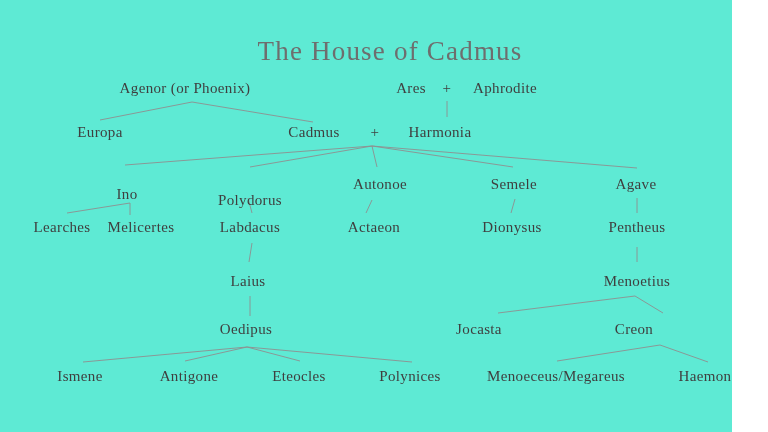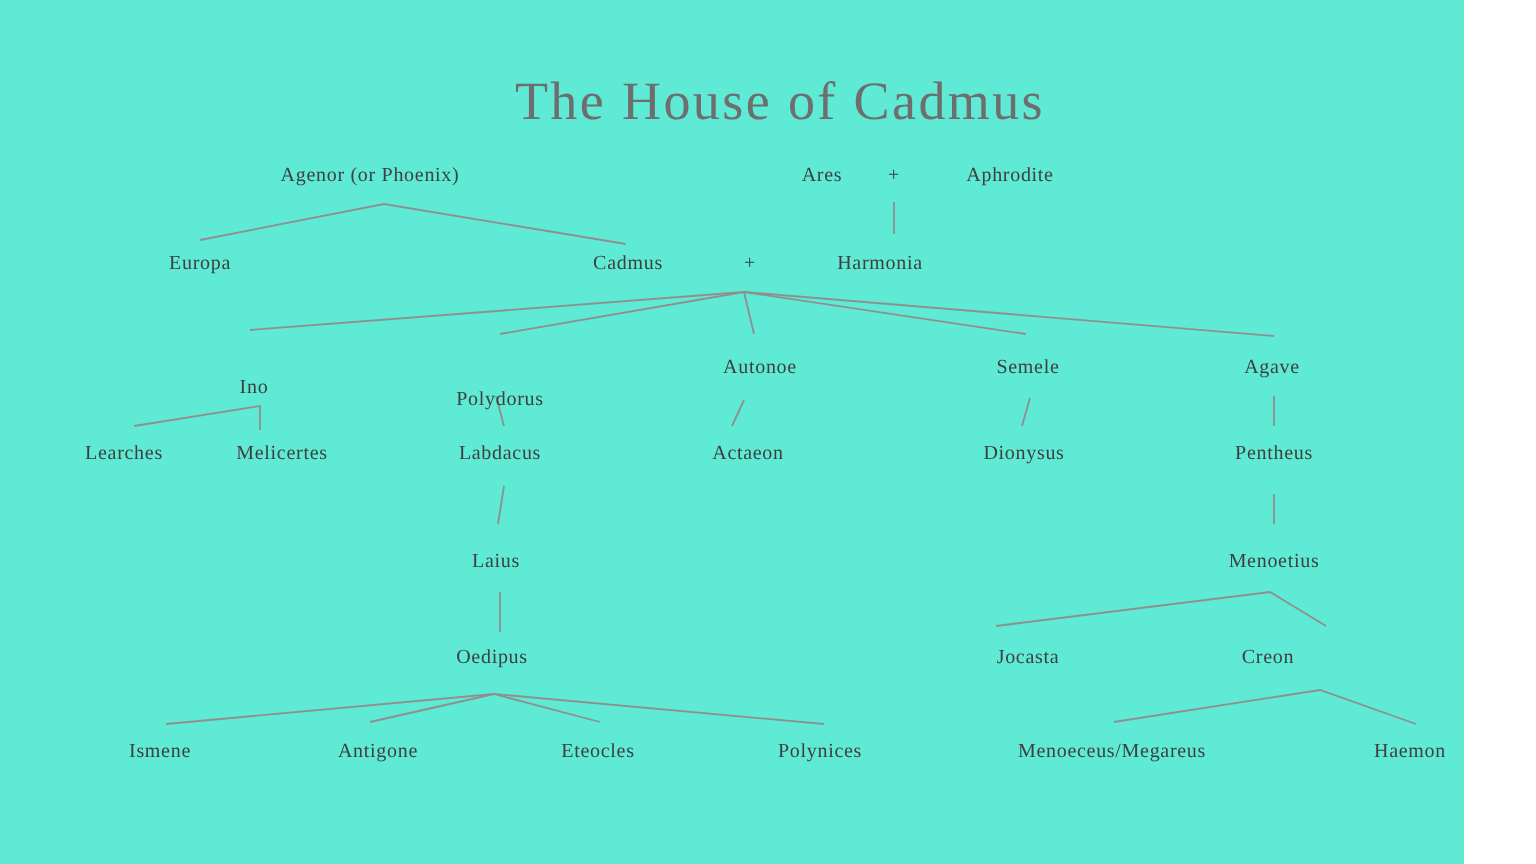--- a/index.html
+++ b/index.html
@@ -31,21 +31,21 @@
   #edge-layer polyline {
     fill: none;
     stroke: #8f8f8f;
     stroke-width: 0.9;
     stroke-linejoin: miter;
   }
   .node-layer { position: absolute; left: 0; top: 0; width: 768px; height: 432px; }
   .node {
     position: absolute;
     transform: translate(-50%, -50%);
-    font-size: 10px;
+    font-size: 15px;
     letter-spacing: 0.35px;
     color: #3f3f3f;
     white-space: nowrap;
   }
 </style>
 </head>
 <body>
 
 <div id="canvas">
   <h1 class="title">The House of Cadmus</h1>
@@ -88,21 +88,21 @@
       <span class="node" style="left: 636px; top: 184px;">Agave</span>
       <span class="node" style="left: 62px; top: 227px;">Learches</span>
       <span class="node" style="left: 141px; top: 227px;">Melicertes</span>
       <span class="node" style="left: 250px; top: 227px;">Labdacus</span>
       <span class="node" style="left: 374px; top: 227px; text-align: center;">Actaeon</span>
       <span class="node" style="left: 512px; top: 227px;">Dionysus</span>
       <span class="node" style="left: 637px; top: 227px;">Pentheus</span>
       <span class="node" style="left: 248px; top: 281px;">Laius</span>
       <span class="node" style="left: 637px; top: 281px;">Menoetius</span>
       <span class="node" style="left: 246px; top: 329px;">Oedipus</span>
-      <span class="node" style="left: 514px; top: 329px; text-align: center;">Jocasta</span>
+      <span class="node" style="left: 479px; top: 329px; text-align: center;">Jocasta</span>
       <span class="node" style="left: 634px; top: 329px;">Creon</span>
       <span class="node" style="left: 80px; top: 376px;">Ismene</span>
       <span class="node" style="left: 189px; top: 376px;">Antigone</span>
       <span class="node" style="left: 299px; top: 376px;">Eteocles</span>
       <span class="node" style="left: 410px; top: 376px;">Polynices</span>
       <span class="node" style="left: 556px; top: 376px;">Menoeceus/Megareus</span>
       <span class="node" style="left: 705px; top: 376px;">Haemon</span>
     </div>
 </div>
 

